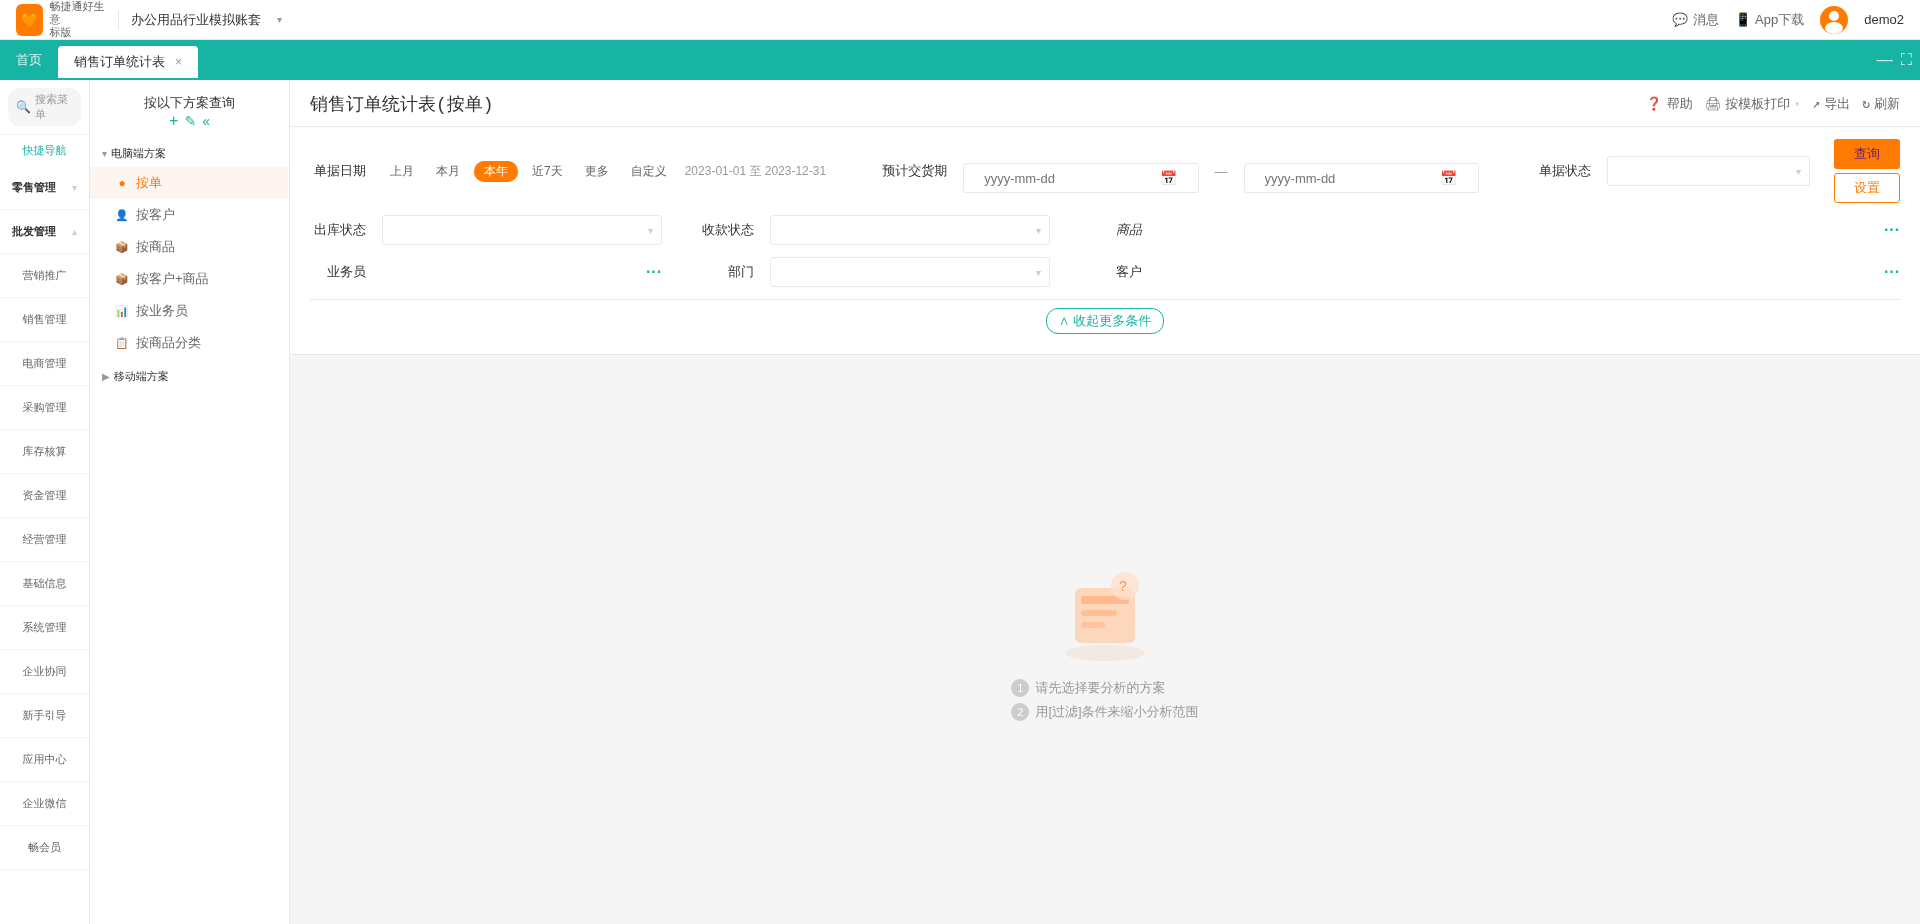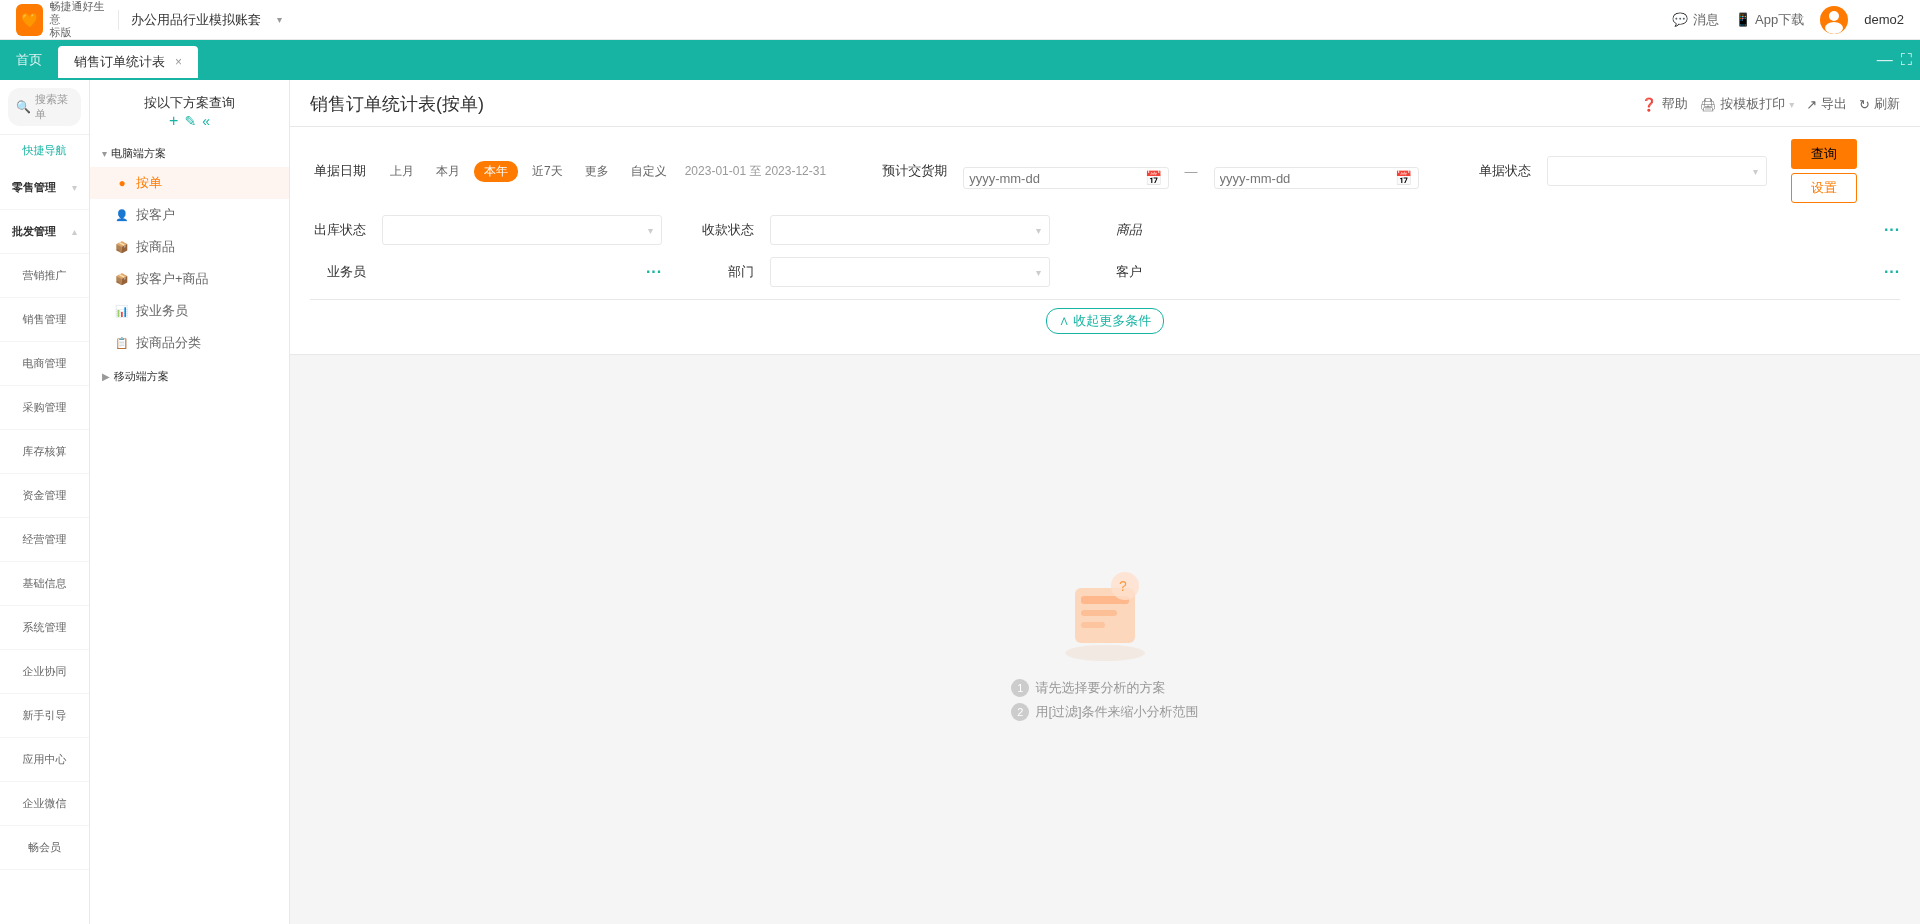--- a/index.html
+++ b/index.html
@@ -52,45 +52,45 @@
     .tree-section { margin-top: 4px; }
     .tree-section-header { display: flex; align-items: center; padding: 6px 12px; cursor: pointer; gap: 4px; }
     .tree-section-arrow { color: #999; font-size: 10px; }
     .tree-section-label { font-size: 11px; color: #333; text-align: center; }
     .tree-item { display: flex; align-items: center; padding: 7px 12px 7px 24px; cursor: pointer; gap: 6px; font-size: 13px; color: #666; }
     .tree-item.active { background: #fff5f0; color: #ff7a00; }
     .tree-item-icon { width: 16px; height: 16px; display: flex; align-items: center; justify-content: center; font-size: 12px; color: #ff7a00; }
 
     
     .right-content { flex: 1; display: flex; flex-direction: column; overflow: hidden; background: #f5f5f5; }
-    .page-header { background: #fff; padding: 12px 20px 0 20px; border-bottom: 1px solid #e8e8e8; }
+    .page-header { background: #fff; padding: 12px 20px 0 20px; border-bottom: 1px solid #e8e8e8; font-family: Liberation Mono, monospace; }
     .page-title-row { display: flex; align-items: center; justify-content: space-between; padding-bottom: 10px; }
     .page-title { font-size: 18px; color: #333; font-weight: 500; }
     .page-actions { display: flex; align-items: center; gap: 12px; }
     .page-action-btn { display: flex; align-items: center; gap: 4px; font-size: 13px; color: #666; cursor: pointer; }
 
     
     .filter-area { background: #fff; padding: 12px 20px; border-bottom: 1px solid #e8e8e8; }
     .filter-row { display: flex; align-items: center; gap: 16px; margin-bottom: 12px; }
     .filter-row:last-child { margin-bottom: 0; }
     .filter-label { font-size: 13px; color: #333; white-space: nowrap; min-width: 56px; text-align: right; }
     .filter-date-group { display: flex; align-items: center; gap: 6px; }
     .date-quick-btn { padding: 2px 8px; font-size: 12px; color: #666; cursor: pointer; border-radius: 2px; }
     .date-quick-btn.active { background: #ff7a00; color: #fff; border-radius: 10px; padding: 2px 10px; }
     .date-range-text { font-size: 12px; color: #999; margin-left: 4px; }
-    .filter-input { border: 1px solid #e8e8e8; border-radius: 3px; padding: 4px 5px; font-size: 13px; color: #333; background: #fff; min-width: 160px; cursor: pointer; display: flex; align-items: center; justify-content: space-between; height: 22px; margin-top: 14px; }
+    .filter-input { border: 1px solid #e8e8e8; border-radius: 3px; padding: 4px 20px; font-size: 13px; color: #333; background: #fff; min-width: 160px; cursor: pointer; display: flex; align-items: center; justify-content: space-between; height: 30px; margin-top: 14px; }
     .filter-input input { border: none; outline: none; background: transparent; font-size: 13px; color: #ccc; width: 100%; }
     .filter-input .cal-icon { color: #ccc; font-size: 14px; }
     .filter-dash { color: #999; }
     .filter-dropdown { border: 1px solid #e8e8e8; border-radius: 3px; padding: 4px 8px; font-size: 13px; color: #333; background: #fff; min-width: 200px; cursor: pointer; display: flex; align-items: center; justify-content: space-between; height: 30px; }
     .filter-dropdown .arrow { color: #ccc; font-size: 10px; }
     .filter-ellipsis { color: #17b3a3; font-size: 16px; cursor: pointer; font-weight: bold; }
 
     
-    .action-btn-primary { background: #ff7a00; color: #000000; border: none; border-radius: 3px; padding: 6px 20px; font-size: 13px; cursor: pointer; }
+    .action-btn-primary { background: #ff7a00; color: #701a75; border: none; border-radius: 3px; padding: 6px 20px; font-size: 13px; cursor: pointer; }
     .action-btn-secondary { background: #fff; color: #ff7a00; border: 1px solid #ff7a00; border-radius: 3px; padding: 5px 16px; font-size: 13px; cursor: pointer; }
 
     
     .collapse-bar { display: flex; justify-content: center; align-items: center; padding: 8px; background: #fff; border-top: 1px solid #e8e8e8; }
     .collapse-btn { display: flex; align-items: center; gap: 4px; color: #17b3a3; font-size: 13px; cursor: pointer; border: 1px solid #17b3a3; border-radius: 12px; padding: 3px 12px; }
 
     
     .empty-state { flex: 1; display: flex; flex-direction: column; align-items: center; justify-content: center; gap: 8px; }
     .empty-tips { display: flex; flex-direction: column; gap: 6px; }
     .empty-tip { display: flex; align-items: center; gap: 6px; font-size: 13px; color: #999; }

